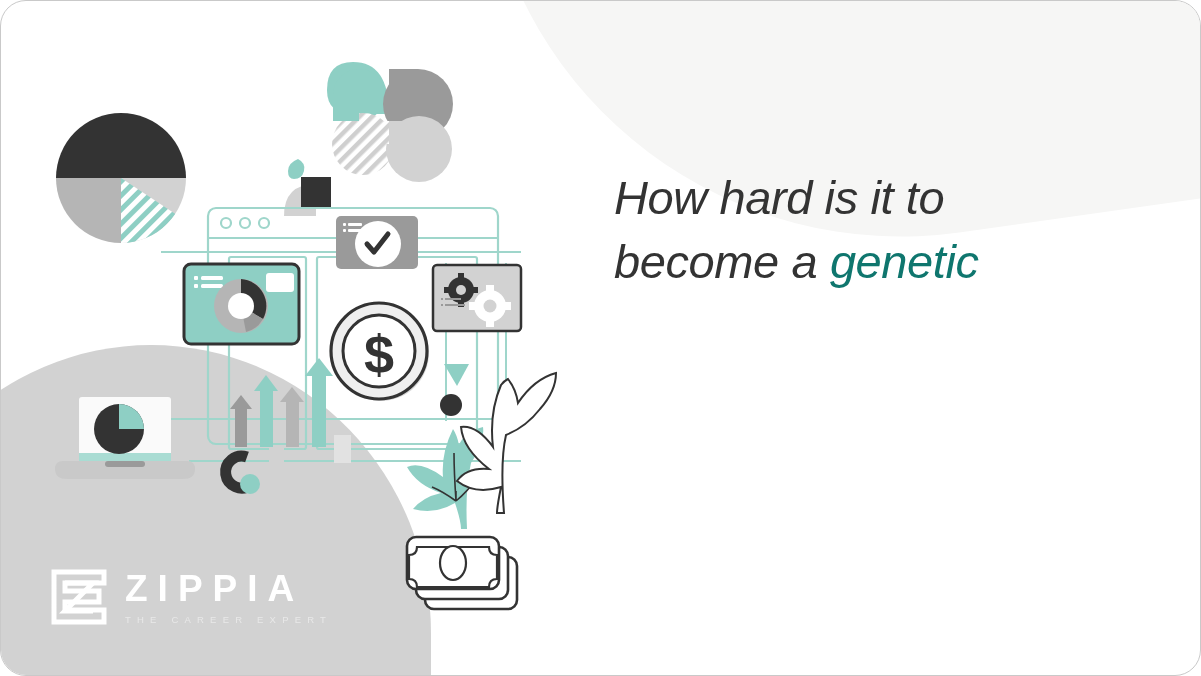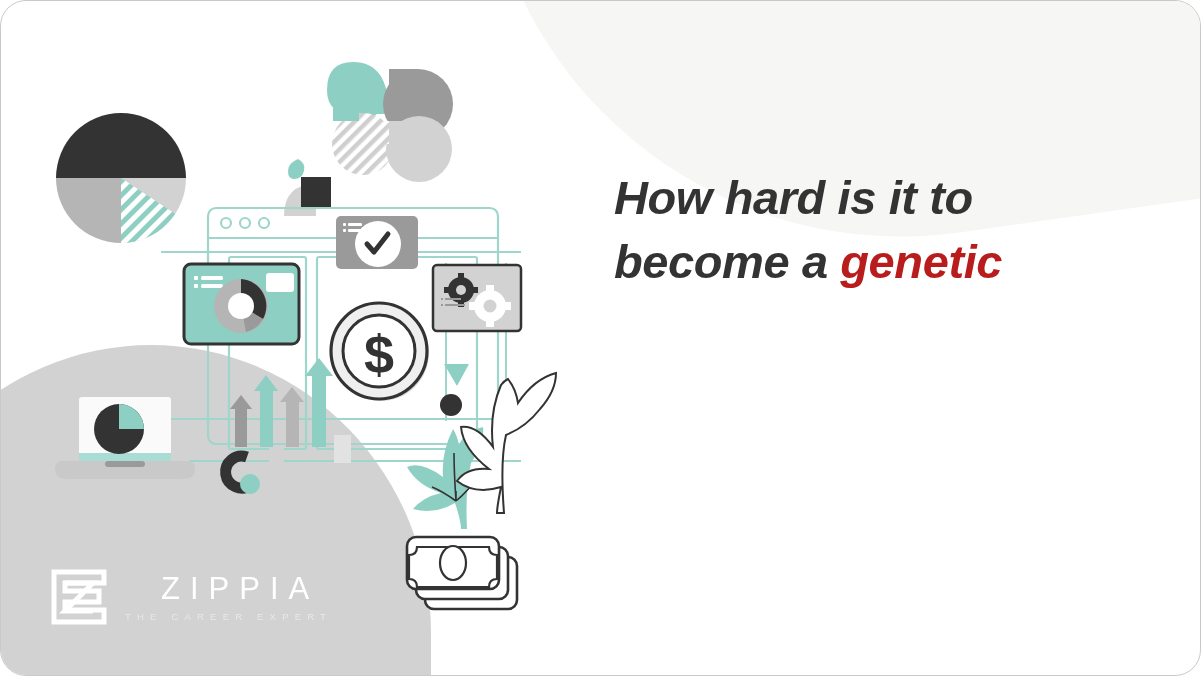--- a/index.html
+++ b/index.html
@@ -46,49 +46,48 @@
   }
 
   
   .headline {
     position: absolute;
     left: 613px;
     top: 165px;
     width: 500px;
     font-size: 47px;
     line-height: 1.36;
-    font-weight: bold;
+    font-weight: normal;
     font-style: italic;
     color: #333333;
     letter-spacing: -0.4px;
   }
-  .headline .accent { color: #b91c1c; }
+  .headline .accent { color: #0f766e; }
 
   
   .logo {
     position: absolute;
     left: 50px;
     top: 568px;
     display: flex;
     align-items: center;
     gap: 18px;
   }
   .logo-mark {
     width: 56px;
     height: 56px;
     position: relative;
   }
   .logo-text { position: relative; }
   .logo-word {
-    font-size: 31px;
+    font-size: 37px;
     letter-spacing: 10px;
     color: #ffffff;
-    font-weight: 400;
+    font-weight: 700;
     line-height: 1;
-    margin-left: 36px;
   }
   .logo-tag {
     font-size: 9.5px;
     letter-spacing: 6.2px;
     color: #e8e8e8;
     margin-top: 7px;
     font-weight: 400;
   }
 
   

